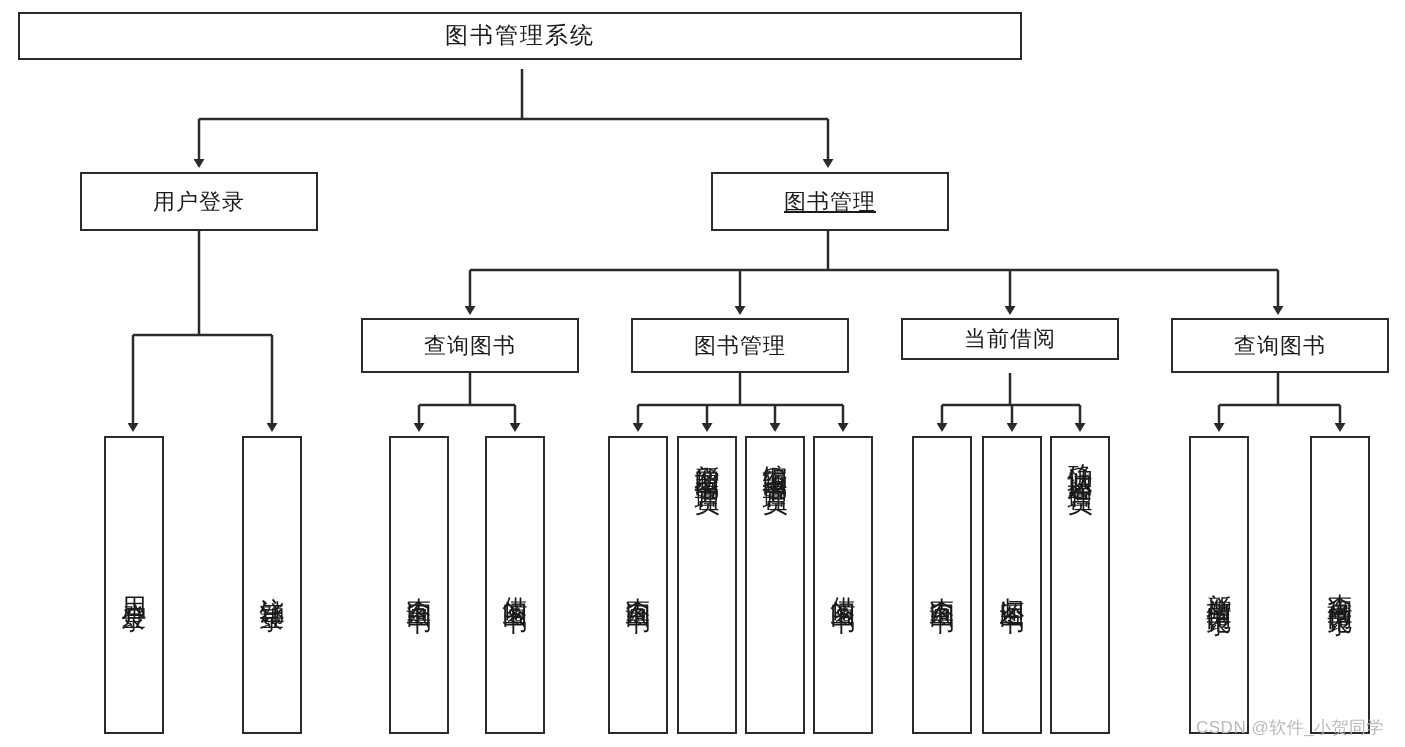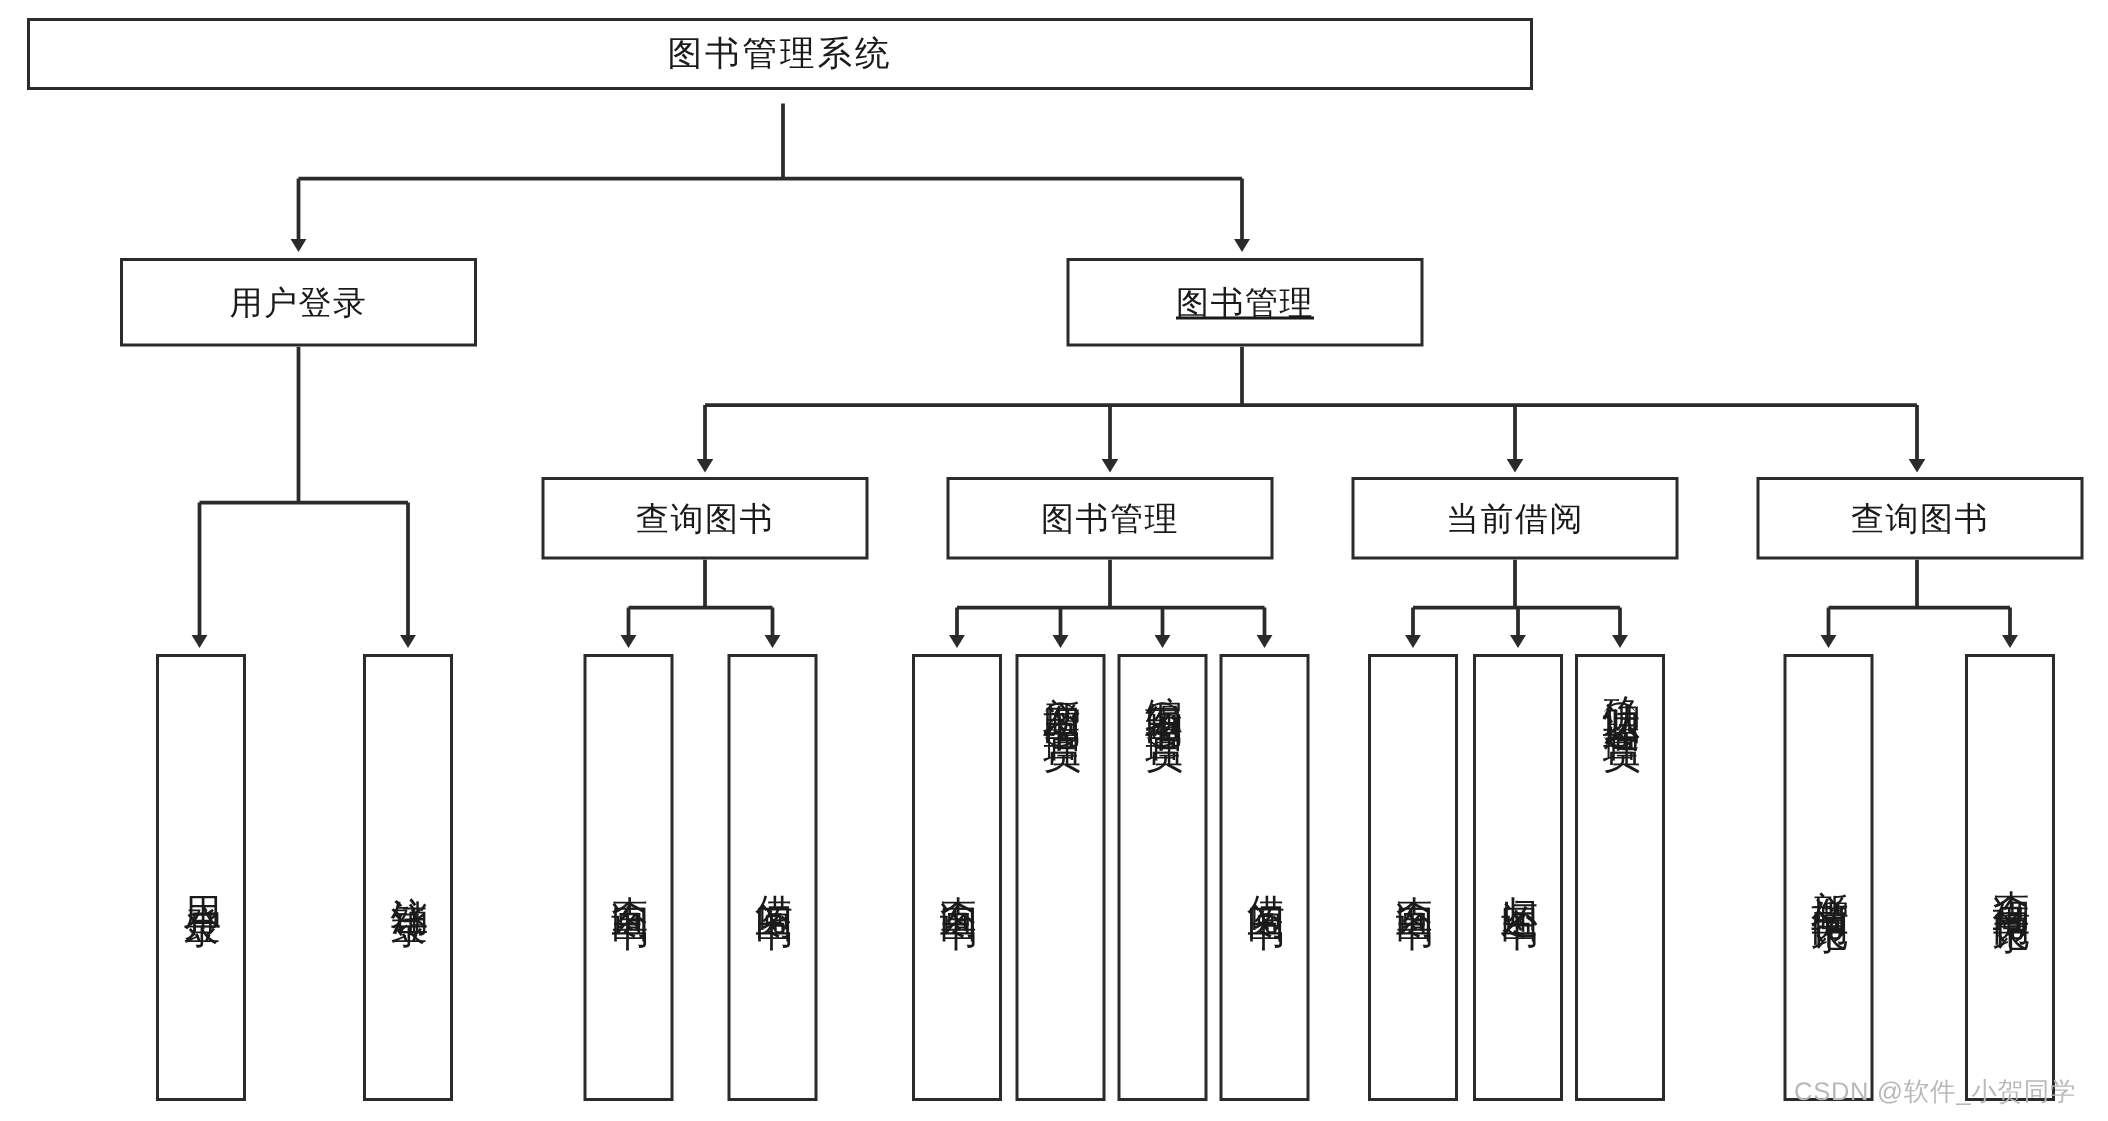--- a/index.html
+++ b/index.html
@@ -142,21 +142,21 @@
   <div class="node horiz" style="left: 711px; top: 172px; width: 238px; height: 59px; text-decoration: underline;">
     <span class="node-label">图书管理</span>
   </div>
 
   <div class="node horiz" style="left: 361px; top: 318px; width: 218px; height: 55px;">
     <span class="node-label">查询图书</span>
   </div>
   <div class="node horiz" style="left: 631px; top: 318px; width: 218px; height: 55px;">
     <span class="node-label">图书管理</span>
   </div>
-  <div class="node horiz" style="left: 901px; top: 318px; width: 218px; height: 55px;">
+  <div class="node horiz" style="left: 901px; top: 318px; width: 218px; height: 42px;">
     <span class="node-label">当前借阅</span>
   </div>
   <div class="node horiz" style="left: 1171px; top: 318px; width: 218px; height: 55px;">
     <span class="node-label">查询图书</span>
   </div>
 
   <div class="node vert center" style="left: 104px; top: 436px; width: 60px; height: 298px;">
     <span class="node-label">用户登录</span>
   </div>
   <div class="node vert center" style="left: 242px; top: 436px; width: 60px; height: 298px;">

